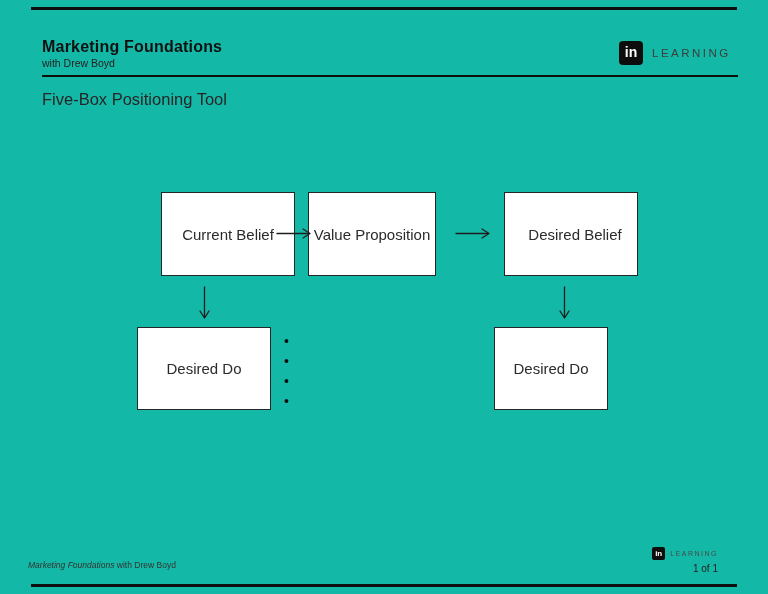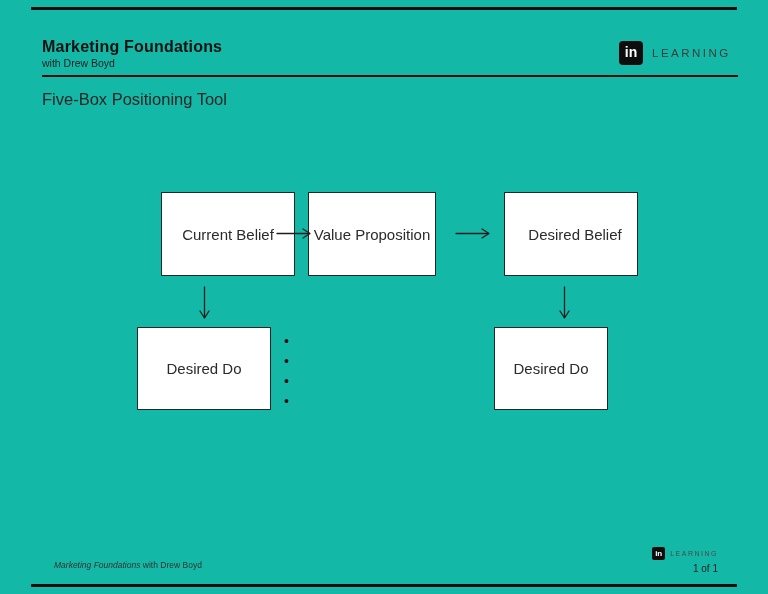--- a/index.html
+++ b/index.html
@@ -36,21 +36,21 @@
   #arrow-down-1  { left: 198px; top: 286px; }
   #arrow-down-2  { left: 558px; top: 286px; }
   .arrow svg { display: block; }
   .arrow line, .arrow polyline { stroke: #1d1d1d; stroke-width: 1.3; fill: none; stroke-linecap: round; stroke-linejoin: round; }
 
   #connector-label { position: absolute; left: 303px; top: 296px; width: 162px; text-align: center; font-size: 15px; color: #2b2b2b; }
 
   #bullet-list { position: absolute; left: 284px; top: 331px; display: flex; flex-direction: column; }
   #bullet-list .dot { height: 20px; line-height: 20px; font-size: 14px; color: #111; }
 
-  #footer-left { position: absolute; left: 54px; top: 560px; font-size: 8.5px; color: #333; }
+  #footer-left { position: absolute; left: 28px; top: 560px; font-size: 8.5px; color: #333; }
   #footer-left .it { font-style: italic; }
 
   #footer-right { position: absolute; right: 50px; top: 547px; display: flex; flex-direction: column; align-items: flex-end; }
   #footer-brand { display: flex; align-items: center; gap: 5px; }
   #footer-brand .li-logo { width: 13px; height: 13px; border-radius: 2px; font-size: 8px; padding-bottom: 1px; }
   #footer-brand .brand-name { font-size: 7px; letter-spacing: 1.5px; color: #4a4a4a; }
   #page-indicator { font-size: 10px; color: #222; margin-top: 3px; }
 </style>
 </head>
 <body>

